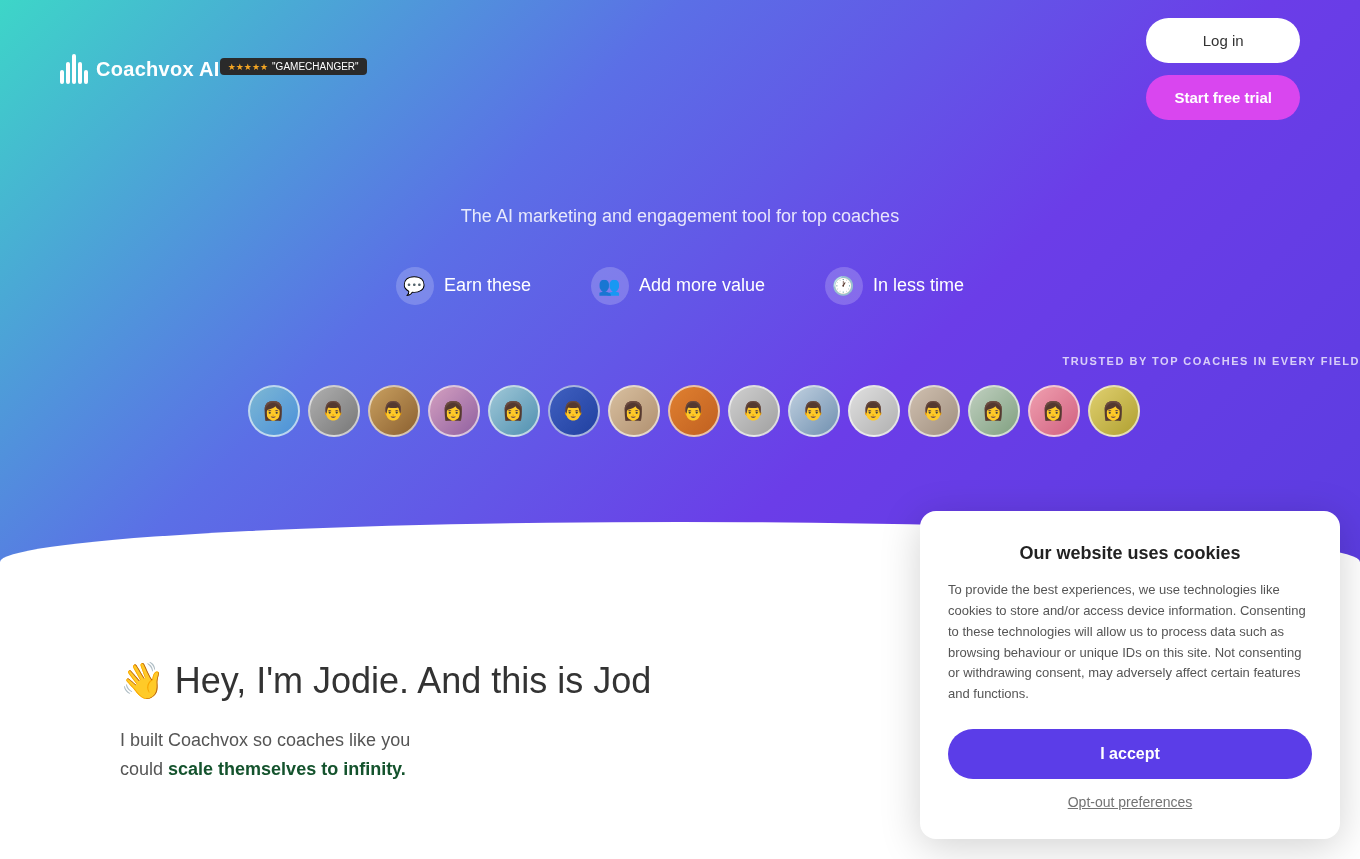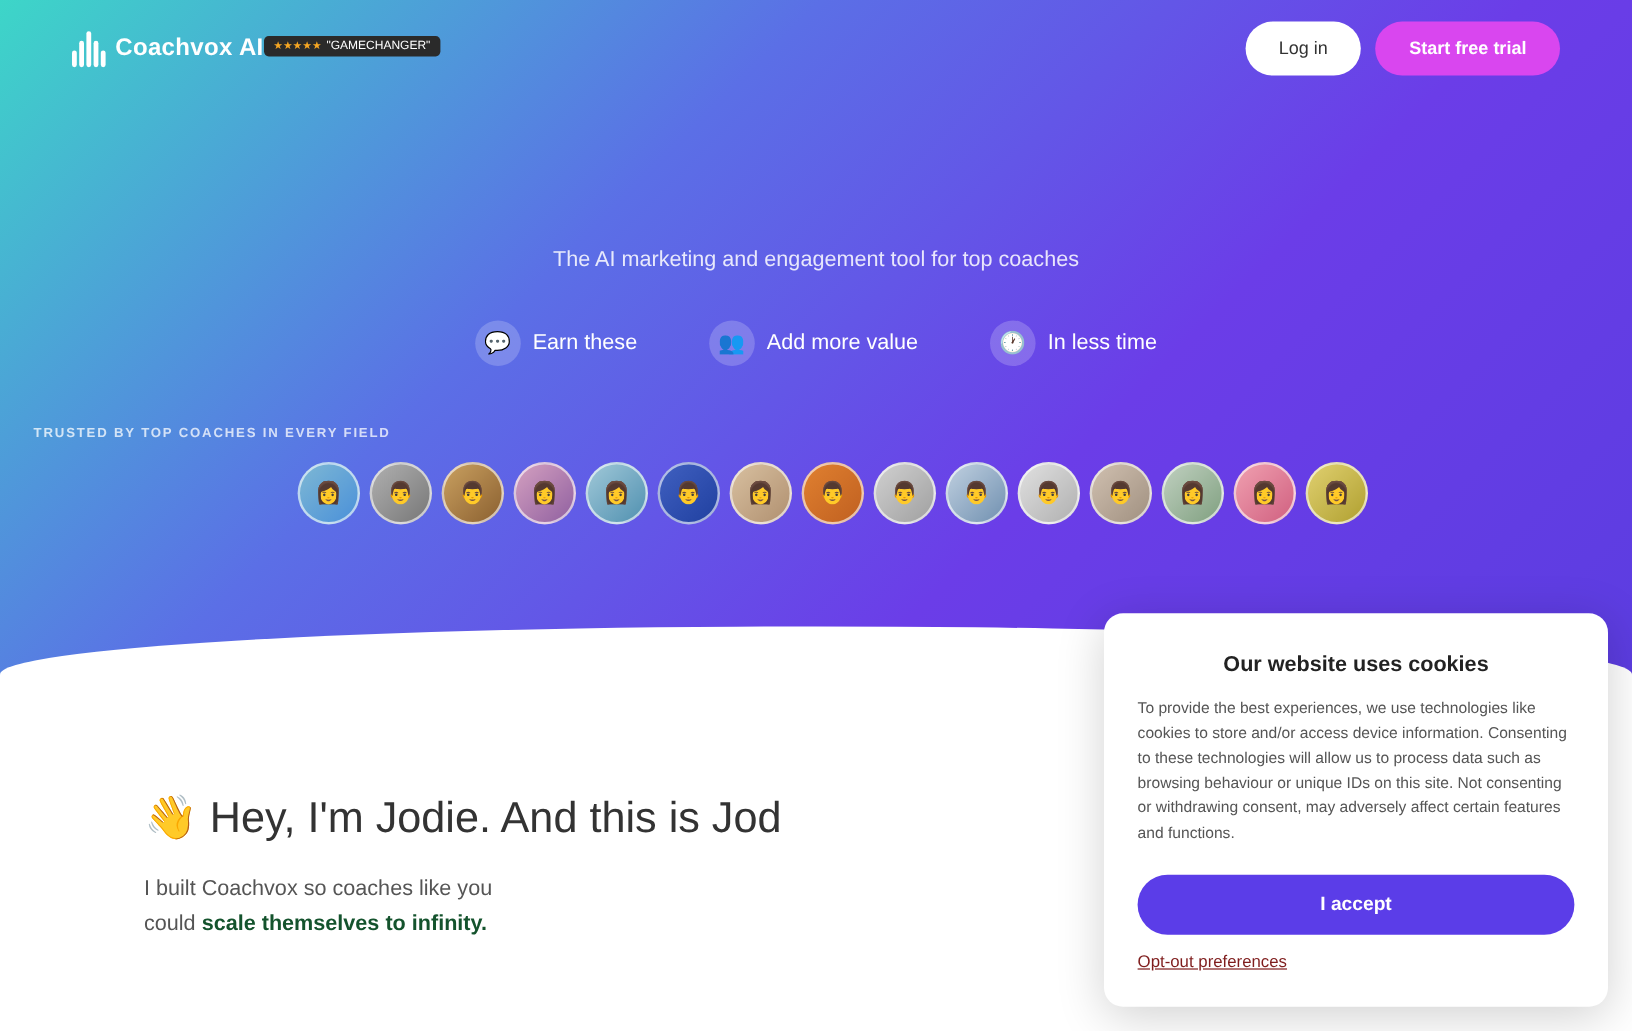--- a/index.html
+++ b/index.html
@@ -54,21 +54,21 @@
       font-size: 10px;
       padding: 3px 8px;
       border-radius: 4px;
       margin-top: 4px;
       display: flex;
       align-items: center;
       gap: 4px;
     }
     .logo-badge .stars { color: #f5a623; font-size: 9px; }
 
-    .header-buttons { display: flex; gap: 12px; }
+    .header-buttons { display: flex; gap: 12px; flex-direction: column; }
     .btn-login {
       background: white;
       border: none;
       padding: 14px 28px;
       border-radius: 50px;
       font-size: 15px;
       font-weight: 500;
       color: #333;
       cursor: pointer;
     }
@@ -143,21 +143,21 @@
       background: rgba(255,255,255,0.2);
       border-radius: 50%;
       display: flex;
       align-items: center;
       justify-content: center;
       font-size: 18px;
     }
 
     
     .trusted-section {
-      text-align: left;
+      text-align: right;
       position: relative;
       z-index: 2;
       padding-left: 28px;
     }
     .trusted-label {
       color: rgba(255,255,255,0.75);
       font-size: 11px;
       font-weight: 700;
       letter-spacing: 1.5px;
       margin-bottom: 18px;
@@ -248,22 +248,22 @@
       color: white;
       font-size: 16px;
       font-weight: 600;
       border: none;
       border-radius: 50px;
       cursor: pointer;
       margin-bottom: 14px;
     }
     .btn-opt-out {
       width: 100%;
-      text-align: left;
-      color: #7f1d1d;
+      text-align: center;
+      color: #737373;
       font-size: 14px;
       background: none;
       border: none;
       cursor: pointer;
       text-decoration: underline;
     }
   </style>
 </head>
 <body>
 

